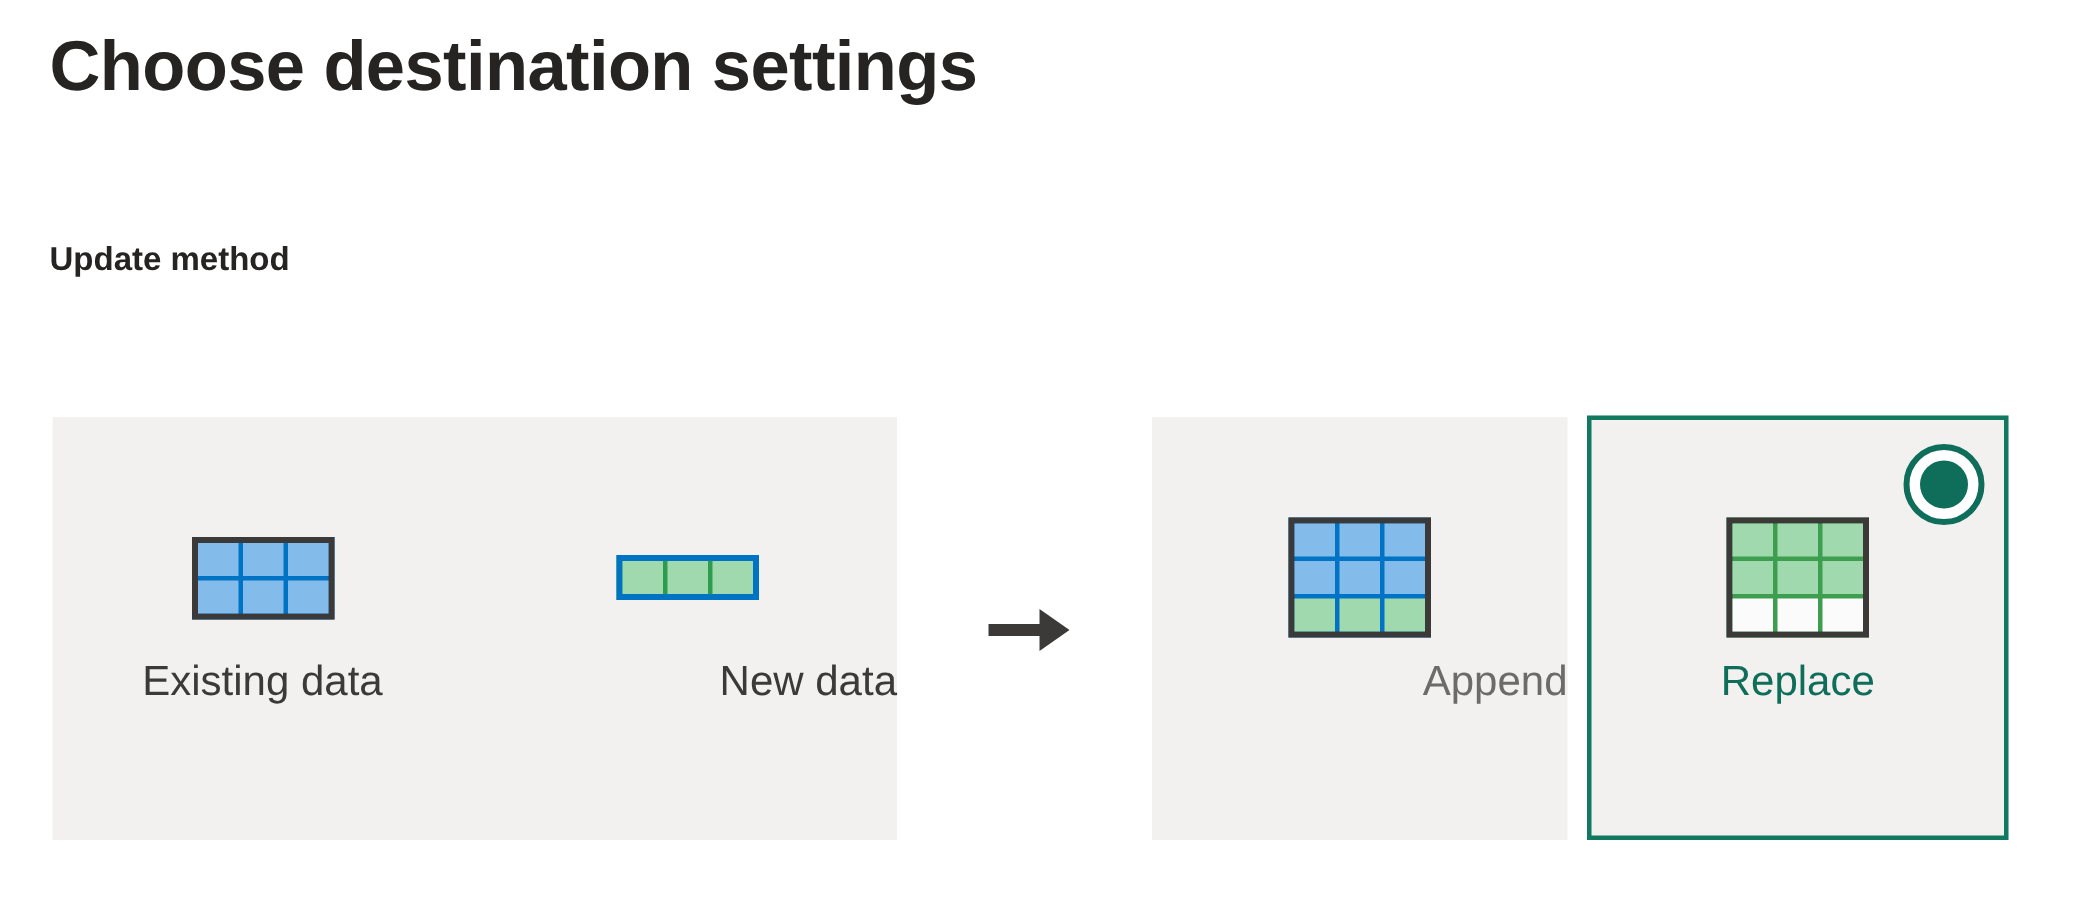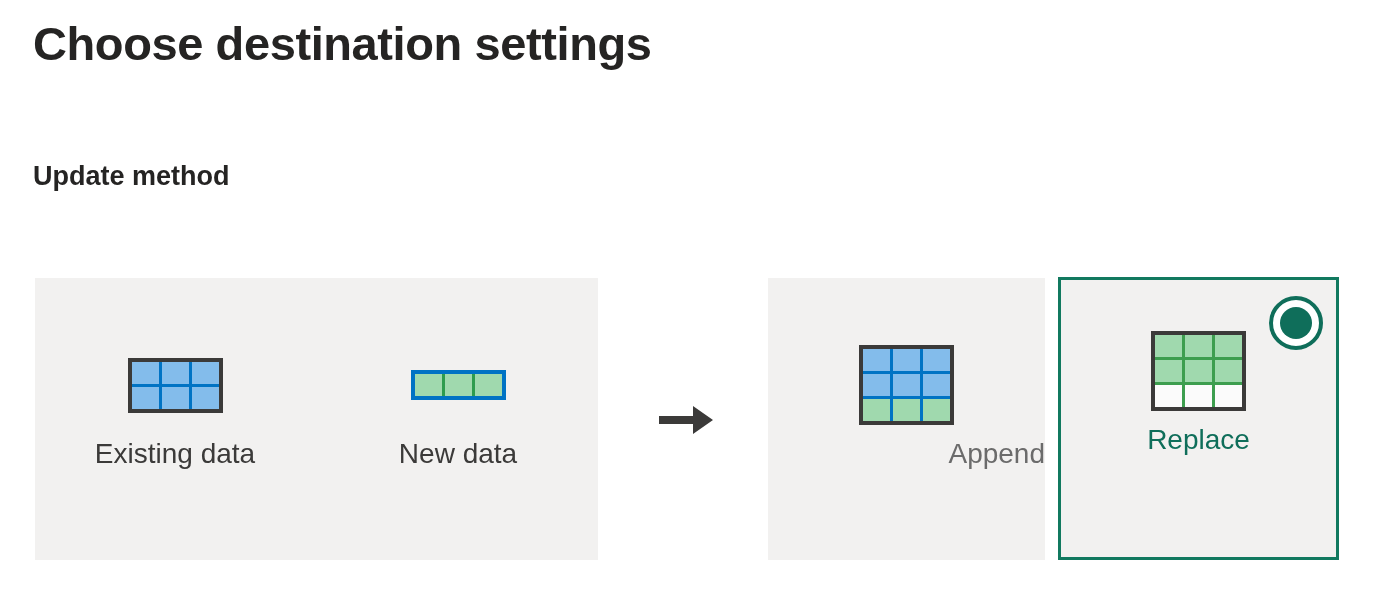--- a/index.html
+++ b/index.html
@@ -32,21 +32,21 @@
     letter-spacing: -0.4px;
     color: #252423;
     line-height: 1.1;
     white-space: nowrap;
   }
 
   .section-label {
     position: absolute;
     left: 33px;
     top: 160px;
-    font-size: 27px;
+    font-size: 22px;
     font-weight: bold;
     color: #252423;
     line-height: 1.2;
     white-space: nowrap;
   }
 
   
   .card {
     position: absolute;
     background: #f2f1f0;
@@ -85,23 +85,23 @@
     color: #3b3a39;
   }
   .arrow svg { display: block; }
 
   
   .opt {
     position: absolute;
     text-align: center;
   }
   .opt-existing { left: 35px;  top: 330px; width: 280px; }
-  .opt-new      { left: 318px; top: 330px; width: 280px; }
+  .opt-new      { left: 318px; top: 330px; width: 280px; text-align: right; }
   .opt-append   { left: 768px; top: 330px; width: 277px; text-align: right; }
-  .opt-replace  { left: 1058px; top: 316px; width: 281px; text-align: center; }
+  .opt-replace  { left: 1058px; top: 330px; width: 281px; text-align: center; }
 
   .opt-icon-wrap {
     height: 110px;
     display: flex;
     align-items: center;
     justify-content: center;
   }
 
   .opt-label {
     font-size: 28px;

